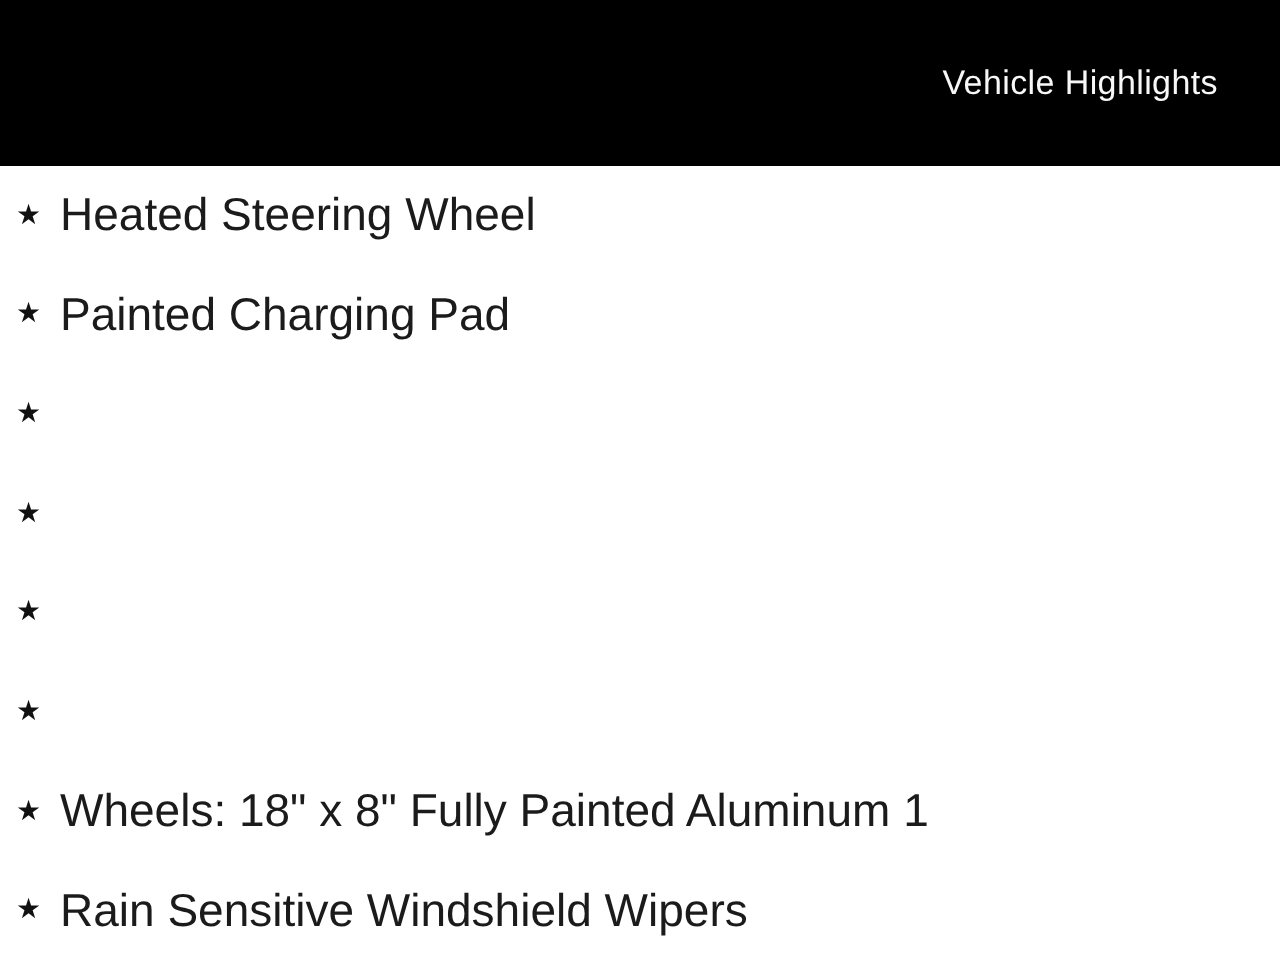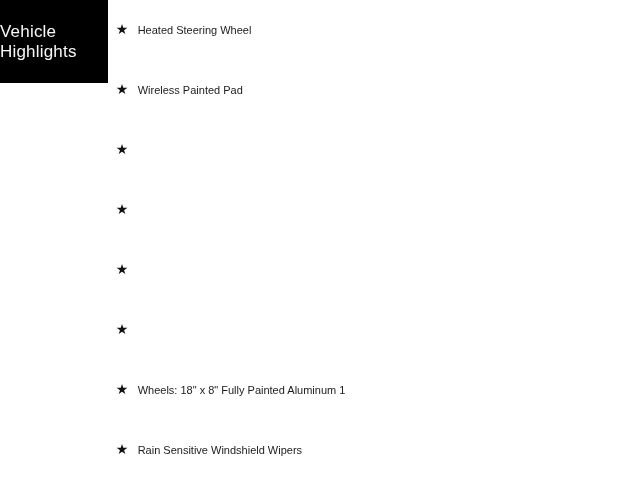--- a/index.html
+++ b/index.html
@@ -10,21 +10,21 @@
     width: 640px;
     height: 480px;
     background: #ffffff;
     font-family: "Liberation Sans", sans-serif;
     overflow: hidden;
   }
   .app {
     width: 640px;
     height: 480px;
     display: flex;
-    flex-direction: row;
+    flex-direction: column;
   }
   .header {
     height: 83px;
     flex: 0 0 83px;
     background: #000000;
     display: flex;
     align-items: center;
     justify-content: flex-end;
     padding-right: 31px;
     box-sizing: border-box;
@@ -50,21 +50,21 @@
   }
   .star {
     font-size: 14px;
     color: #111111;
     width: 22px;
     flex: 0 0 22px;
     line-height: 1;
     transform: translateY(-1px);
   }
   .label {
-    font-size: 11px;
+    font-size: 23px;
     color: #1b1b1b;
     line-height: 1;
     white-space: nowrap;
   }
 </style>
 </head>
 <body>
 
 <div class="app">
 
@@ -72,21 +72,21 @@
     <span class="header-title">Vehicle Highlights</span>
   </div>
 
   <ul class="highlights-list">
     <li class="item">
       <span class="star">★</span>
       <span class="label">Heated Steering Wheel</span>
     </li>
     <li class="item">
       <span class="star">★</span>
-      <span class="label">Wireless Painted Pad</span>
+      <span class="label">Painted Charging Pad</span>
     </li>
     <li class="item">
       <span class="star">★</span>
     </li>
     <li class="item">
       <span class="star">★</span>
     </li>
     <li class="item">
       <span class="star">★</span>
     </li>

